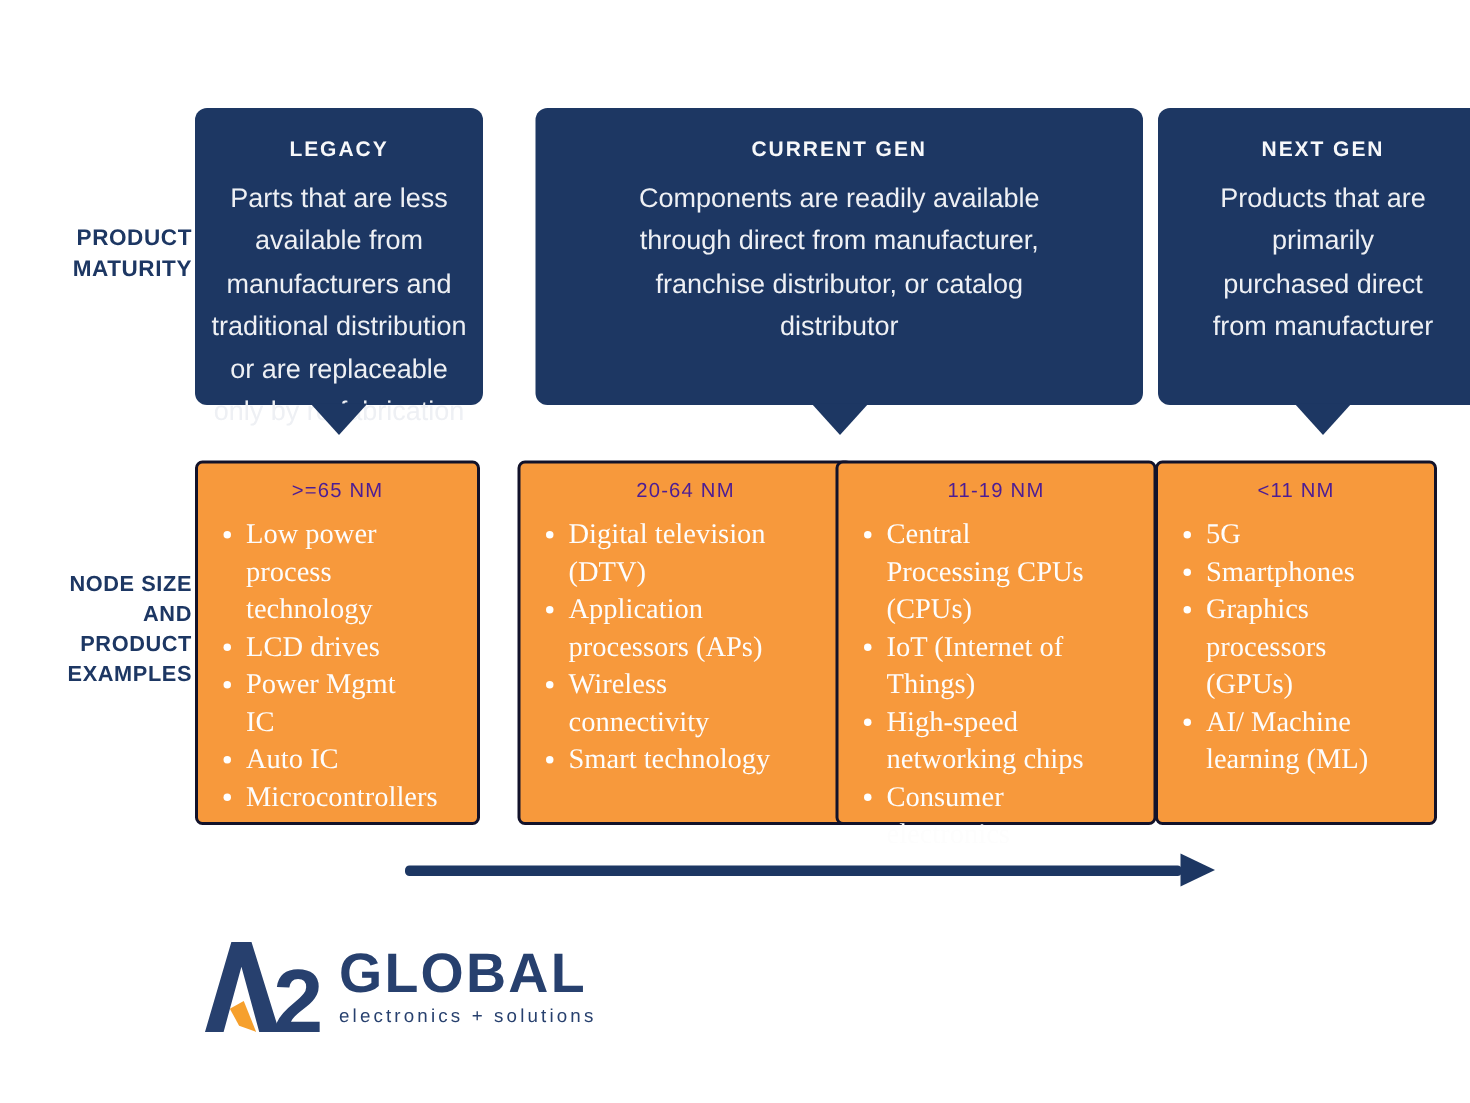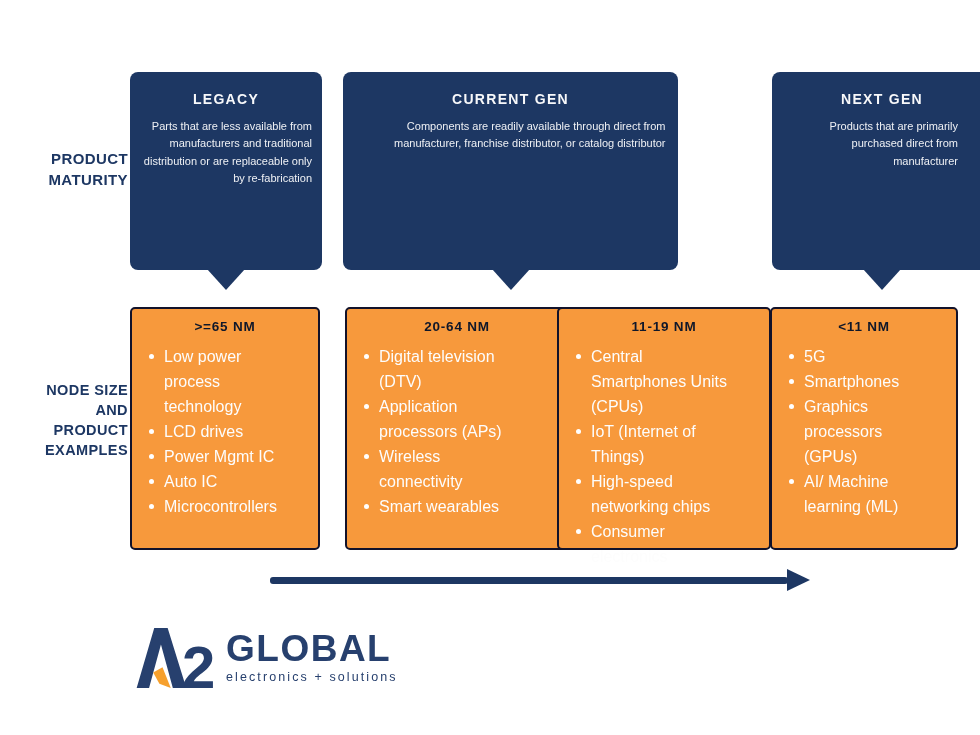--- a/index.html
+++ b/index.html
@@ -16,28 +16,28 @@
   }
   .row-label.maturity { top:149px; }
   .row-label.nodesize { top:380px; font-size:14.5px; }
 
   
   .maturity-card {
     position:absolute; top:72px; height:198px; box-sizing:border-box;
     background:var(--navy); border-radius:8px; color:#eef0f4;
   }
   .maturity-card.c0 { left:130px; width:192px; }
-  .maturity-card.c1 { left:343px; width:335px; }
+  .maturity-card.c1 { left:357px; width:405px; }
   .maturity-card.c2 { left:772px; width:220px; }
   .m-title {
     margin-top:19px; text-align:center; font-weight:bold;
     font-size:14px; letter-spacing:1.3px; color:#f7f8fa;
   }
   .m-desc {
-    margin:11px auto 0; text-align:right; font-size:11px; line-height:1.58;
+    margin:11px auto 0; text-align:center; font-size:18px; line-height:1.58;
   }
   .c0 .m-desc { max-width:172px; }
   .c1 .m-desc { max-width:310px; }
   .c2 .m-desc { max-width:152px; }
   .card-pointer {
     position:absolute; bottom:-20px; left:50%; transform:translateX(-50%);
     width:0; height:0;
     border-left:19px solid transparent; border-right:19px solid transparent;
     border-top:21px solid var(--navy);
   }
@@ -46,26 +46,26 @@
   .node-card {
     position:absolute; top:307px; height:243px; box-sizing:border-box;
     background:var(--orange); border:2px solid var(--edge); border-radius:5px;
     color:#fdfdfd;
   }
   .node-card.n0 { left:130px; width:190px; }
   .node-card.n1 { left:345px; width:224px; }
   .node-card.n2 { left:557px; width:214px; }
   .node-card.n3 { left:770px; width:188px; }
   .n-title {
-    margin-top:10px; text-align:center; font-weight:bold;
-    font-size:13.5px; letter-spacing:0.8px; color:#0f172a;
+    margin-top:10px; text-align:center; font-weight:normal;
+    font-size:13.5px; letter-spacing:0.8px; color:#4c1d95;
   }
   .n-list { list-style:none; margin:10px 0 0; padding:0 6px 0 16px; }
   .n-list li {
-    position:relative; padding-left:16px; font-size:16px; line-height:25px;
+    position:relative; padding-left:16px; font-size:19px; line-height:25px;font-family:Liberation Serif, serif;
   }
   .n-list li::before {
     content:""; position:absolute; left:1px; top:10px;
     width:5px; height:5px; border-radius:50%; background:#ffffff;
   }
   .n0 .n-list li, .n3 .n-list li { max-width:122px; }
   .n1 .n-list li, .n2 .n-list li { max-width:142px; }
 
   
   .timeline-arrow { position:absolute; left:270px; top:569px; width:540px; height:22px; }
@@ -131,28 +131,28 @@
         <li>Microcontrollers</li>
       </ul>
   </div>
   <div class="node-card n1">
     <div class="n-title">20-64 NM</div>
     <ul class="n-list">
 
     <li>Digital television (DTV)</li>
         <li>Application processors (APs)</li>
         <li>Wireless connectivity</li>
-        <li>Smart wearables</li>
+        <li>Smart technology</li>
       </ul>
   </div>
   <div class="node-card n2">
     <div class="n-title">11-19 NM</div>
     <ul class="n-list">
 
-    <li>Central Smartphones Units (CPUs)</li>
+    <li>Central Processing CPUs (CPUs)</li>
         <li>IoT (Internet of Things)</li>
         <li>High-speed networking chips</li>
         <li>Consumer electronics</li>
       </ul>
   </div>
   <div class="node-card n3">
     <div class="n-title">&lt;11 NM</div>
     <ul class="n-list">
 
     <li>5G</li>

